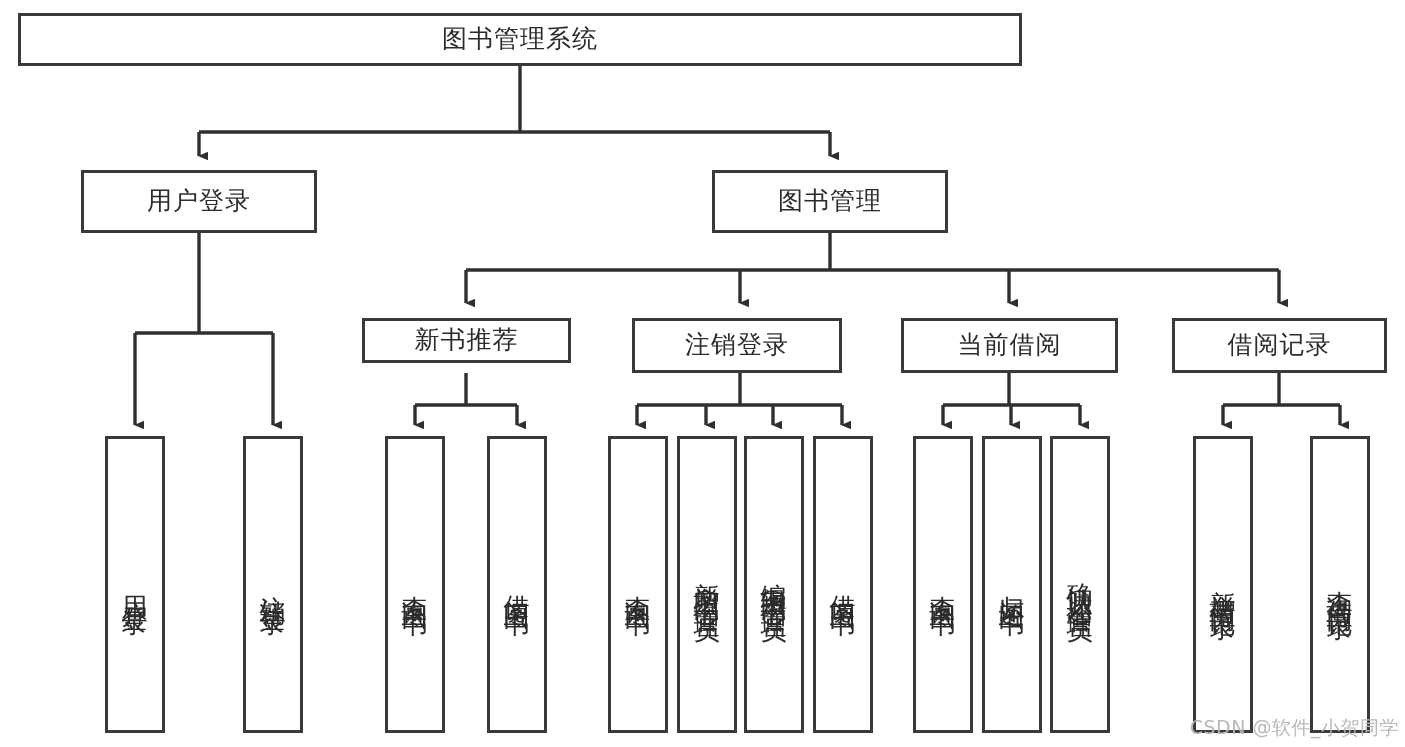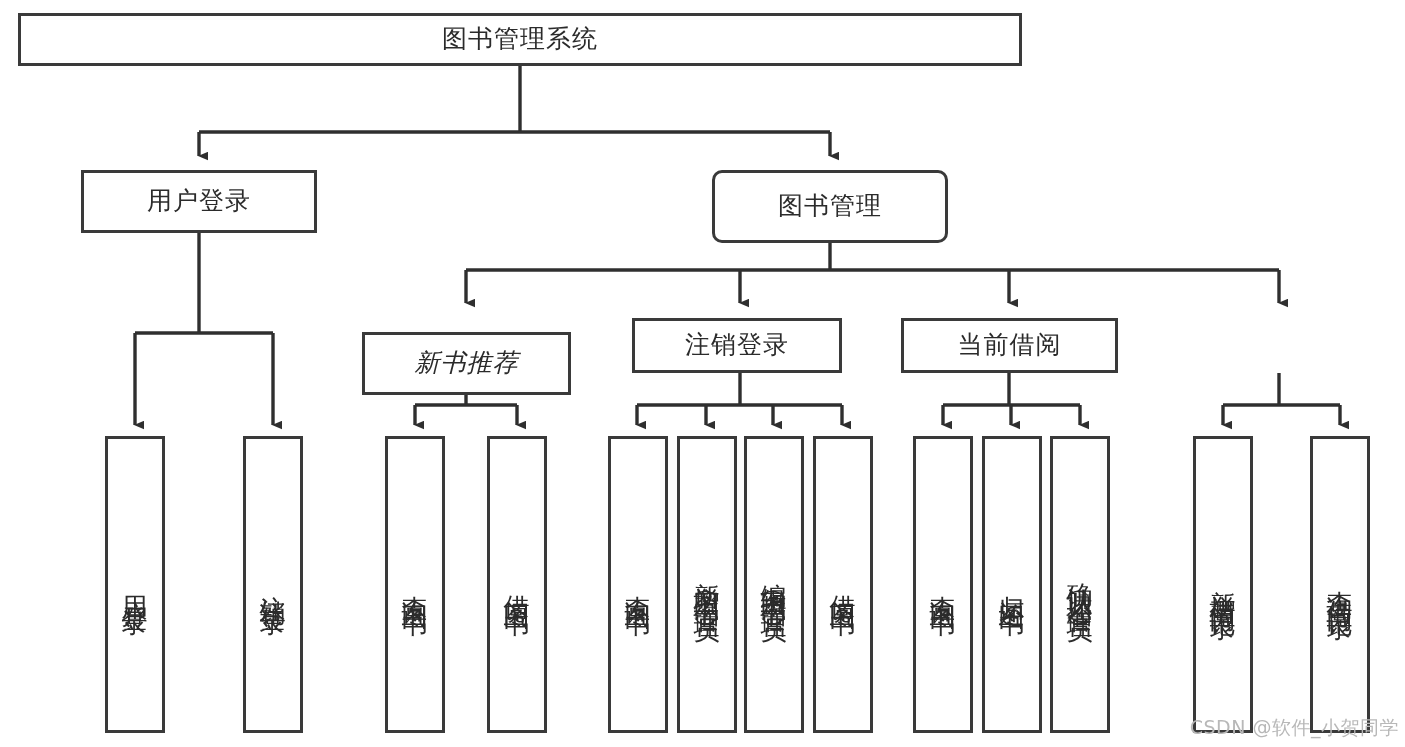--- a/index.html
+++ b/index.html
@@ -133,36 +133,39 @@
   </svg>
 
   <div class="node horiz root" style="left:18px; top:13px; width:1004px; height:53px;">
     <span class="node-label">图书管理系统</span>
   </div>
 
   <div class="node horiz" style="left:81px; top:170px; width:236px; height:63px;">
     <span class="node-label">用户登录</span>
   </div>
 
-  <div class="node horiz" style="left:712px; top:170px; width:236px; height:73px;border-radius:10px;">
+  <div class="node horiz" style="left:712px; top:170px; width:236px; height:63px;">
     <span class="node-label">图书管理</span>
   </div>
 
-  <div class="node horiz" style="left:362px; top:332px; width:209px; height:63px;font-style:italic;">
+  <div class="node horiz" style="left:362px; top:318px; width:209px; height:45px;">
     <span class="node-label">新书推荐</span>
   </div>
 
   <div class="node horiz" style="left:632px; top:318px; width:210px; height:55px;">
     <span class="node-label">注销登录</span>
   </div>
 
   <div class="node horiz" style="left:901px; top:318px; width:217px; height:55px;">
     <span class="node-label">当前借阅</span>
   </div>
 
+  <div class="node horiz" style="left:1172px; top:318px; width:215px; height:55px;">
+    <span class="node-label">借阅记录</span>
+  </div>
 
   <div class="node vert" style="left:105px; top:436px; width:60px; height:297px;">
     <span class="node-label">用户登录</span>
   </div>
 
   <div class="node vert" style="left:243px; top:436px; width:60px; height:297px;">
     <span class="node-label">注销登录</span>
   </div>
 
   <div class="node vert" style="left:385px; top:436px; width:60px; height:297px;">

